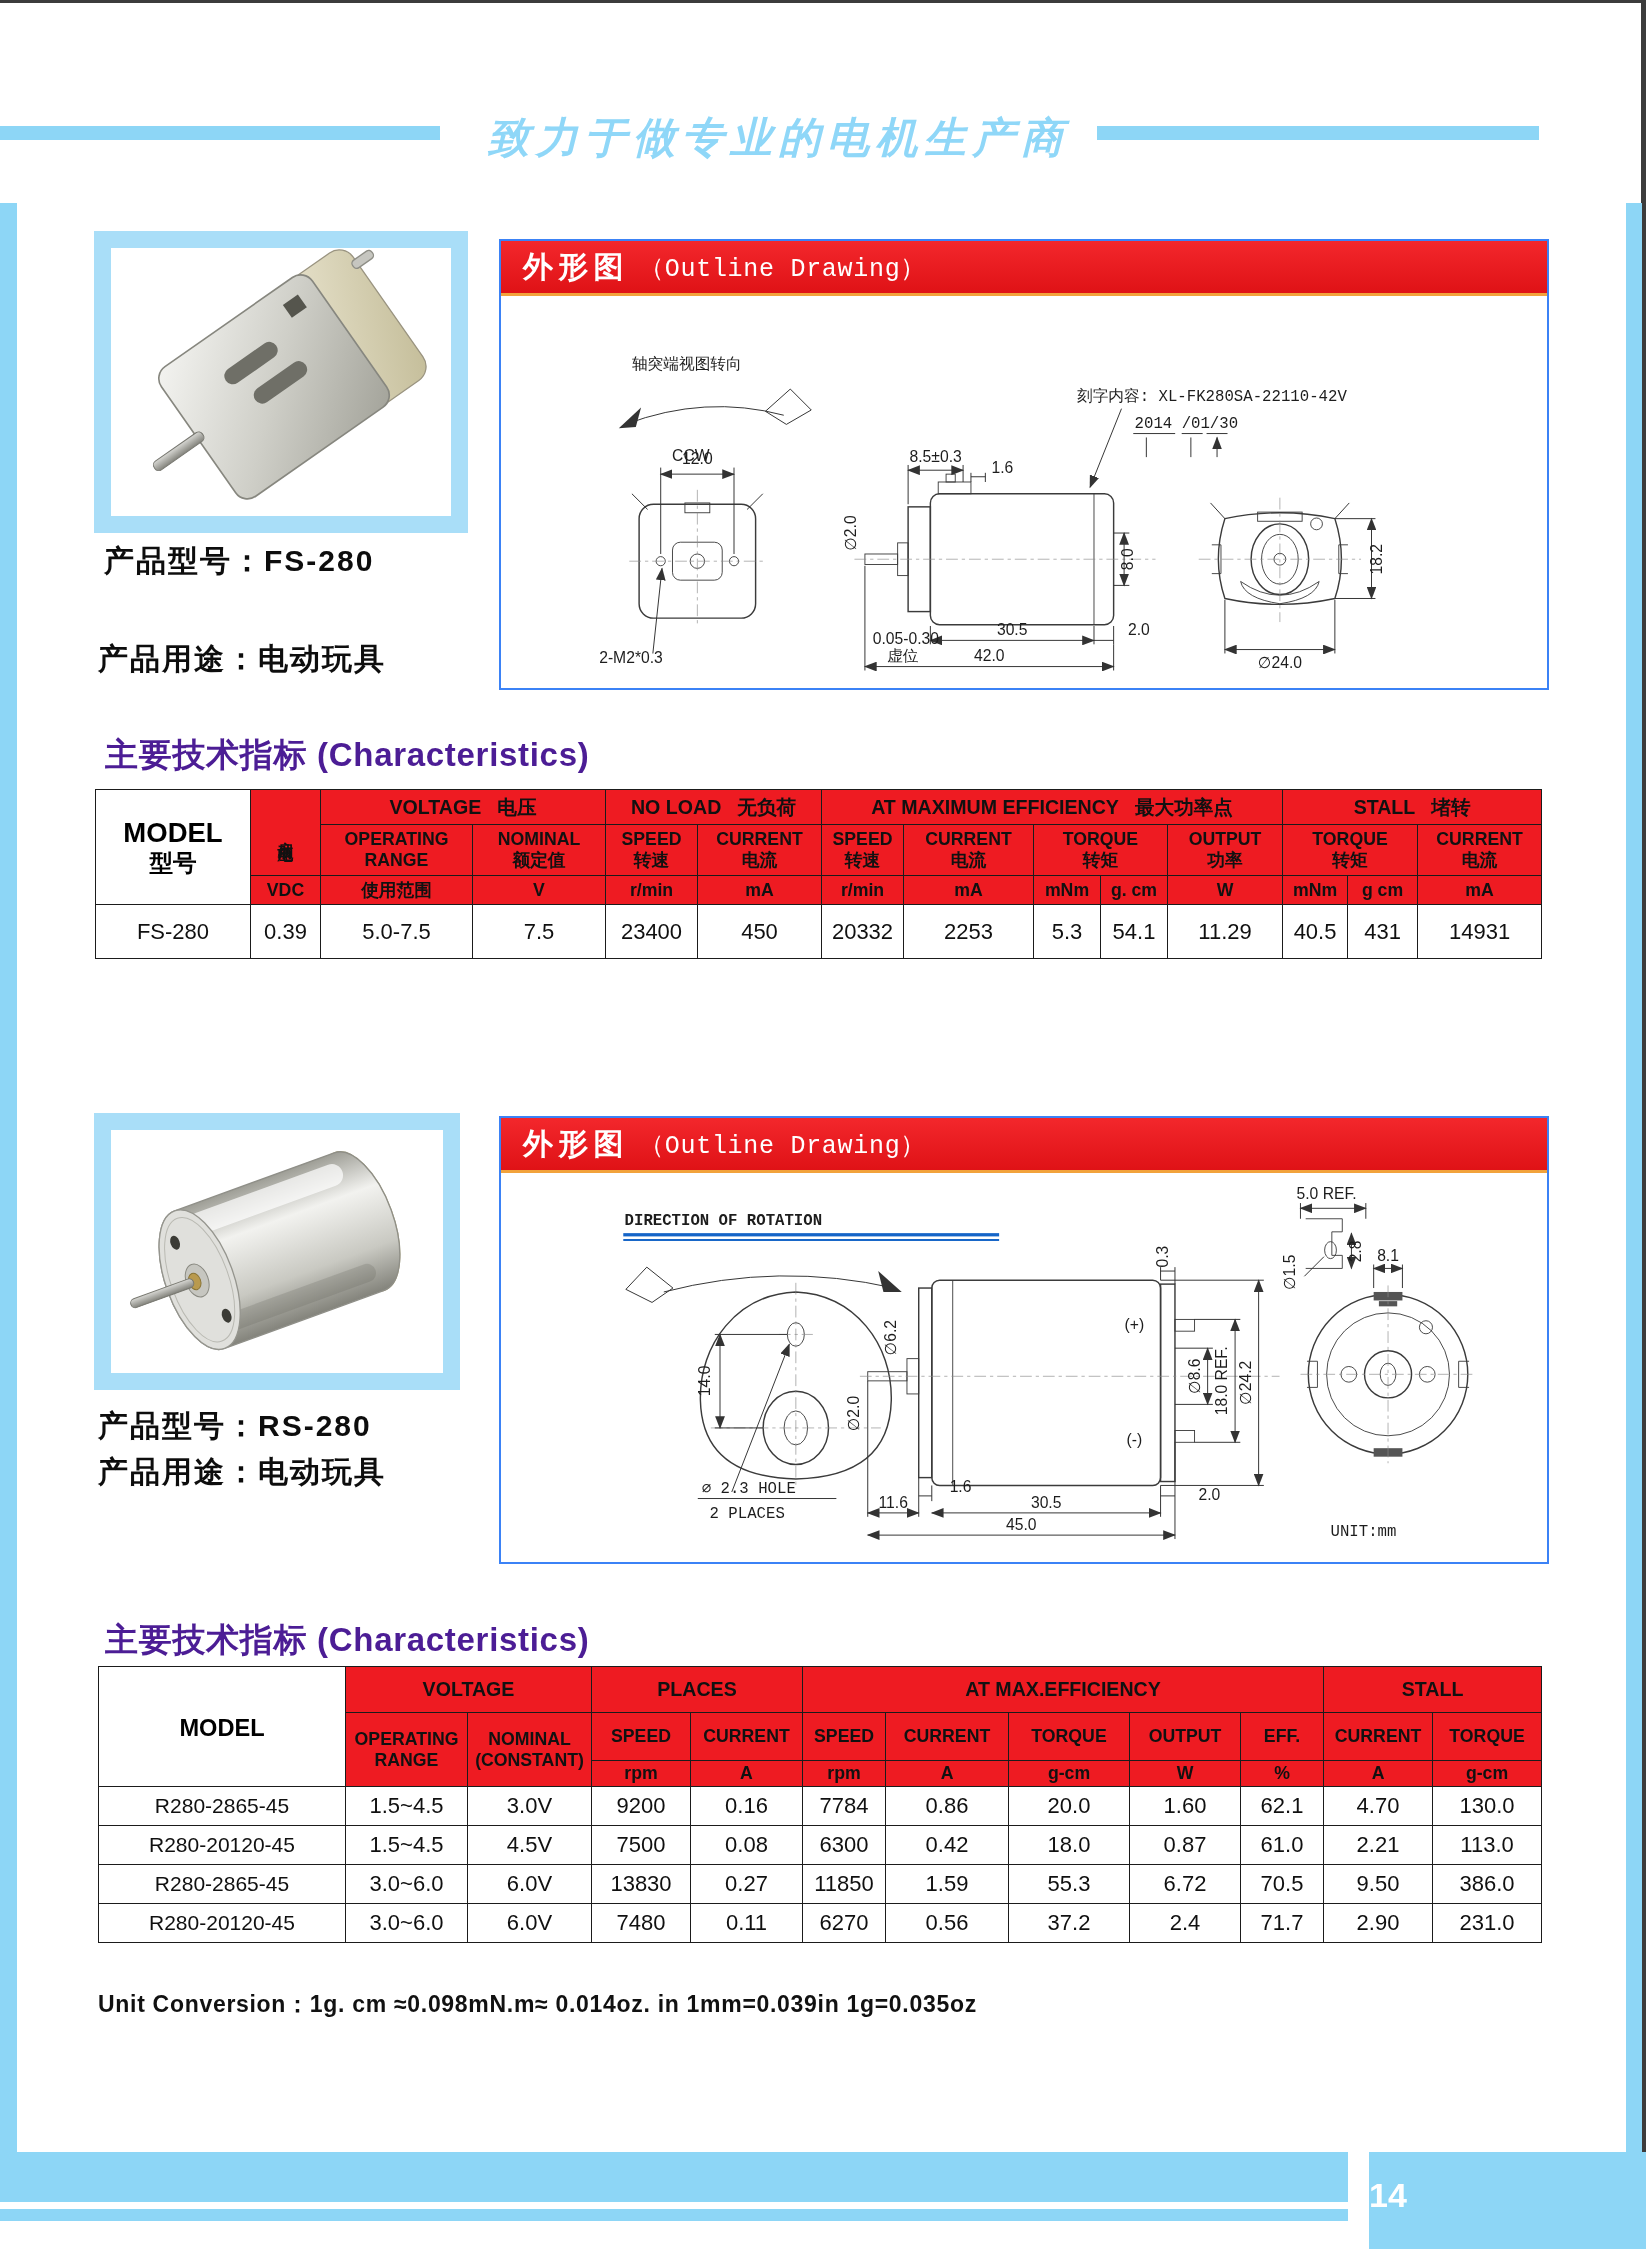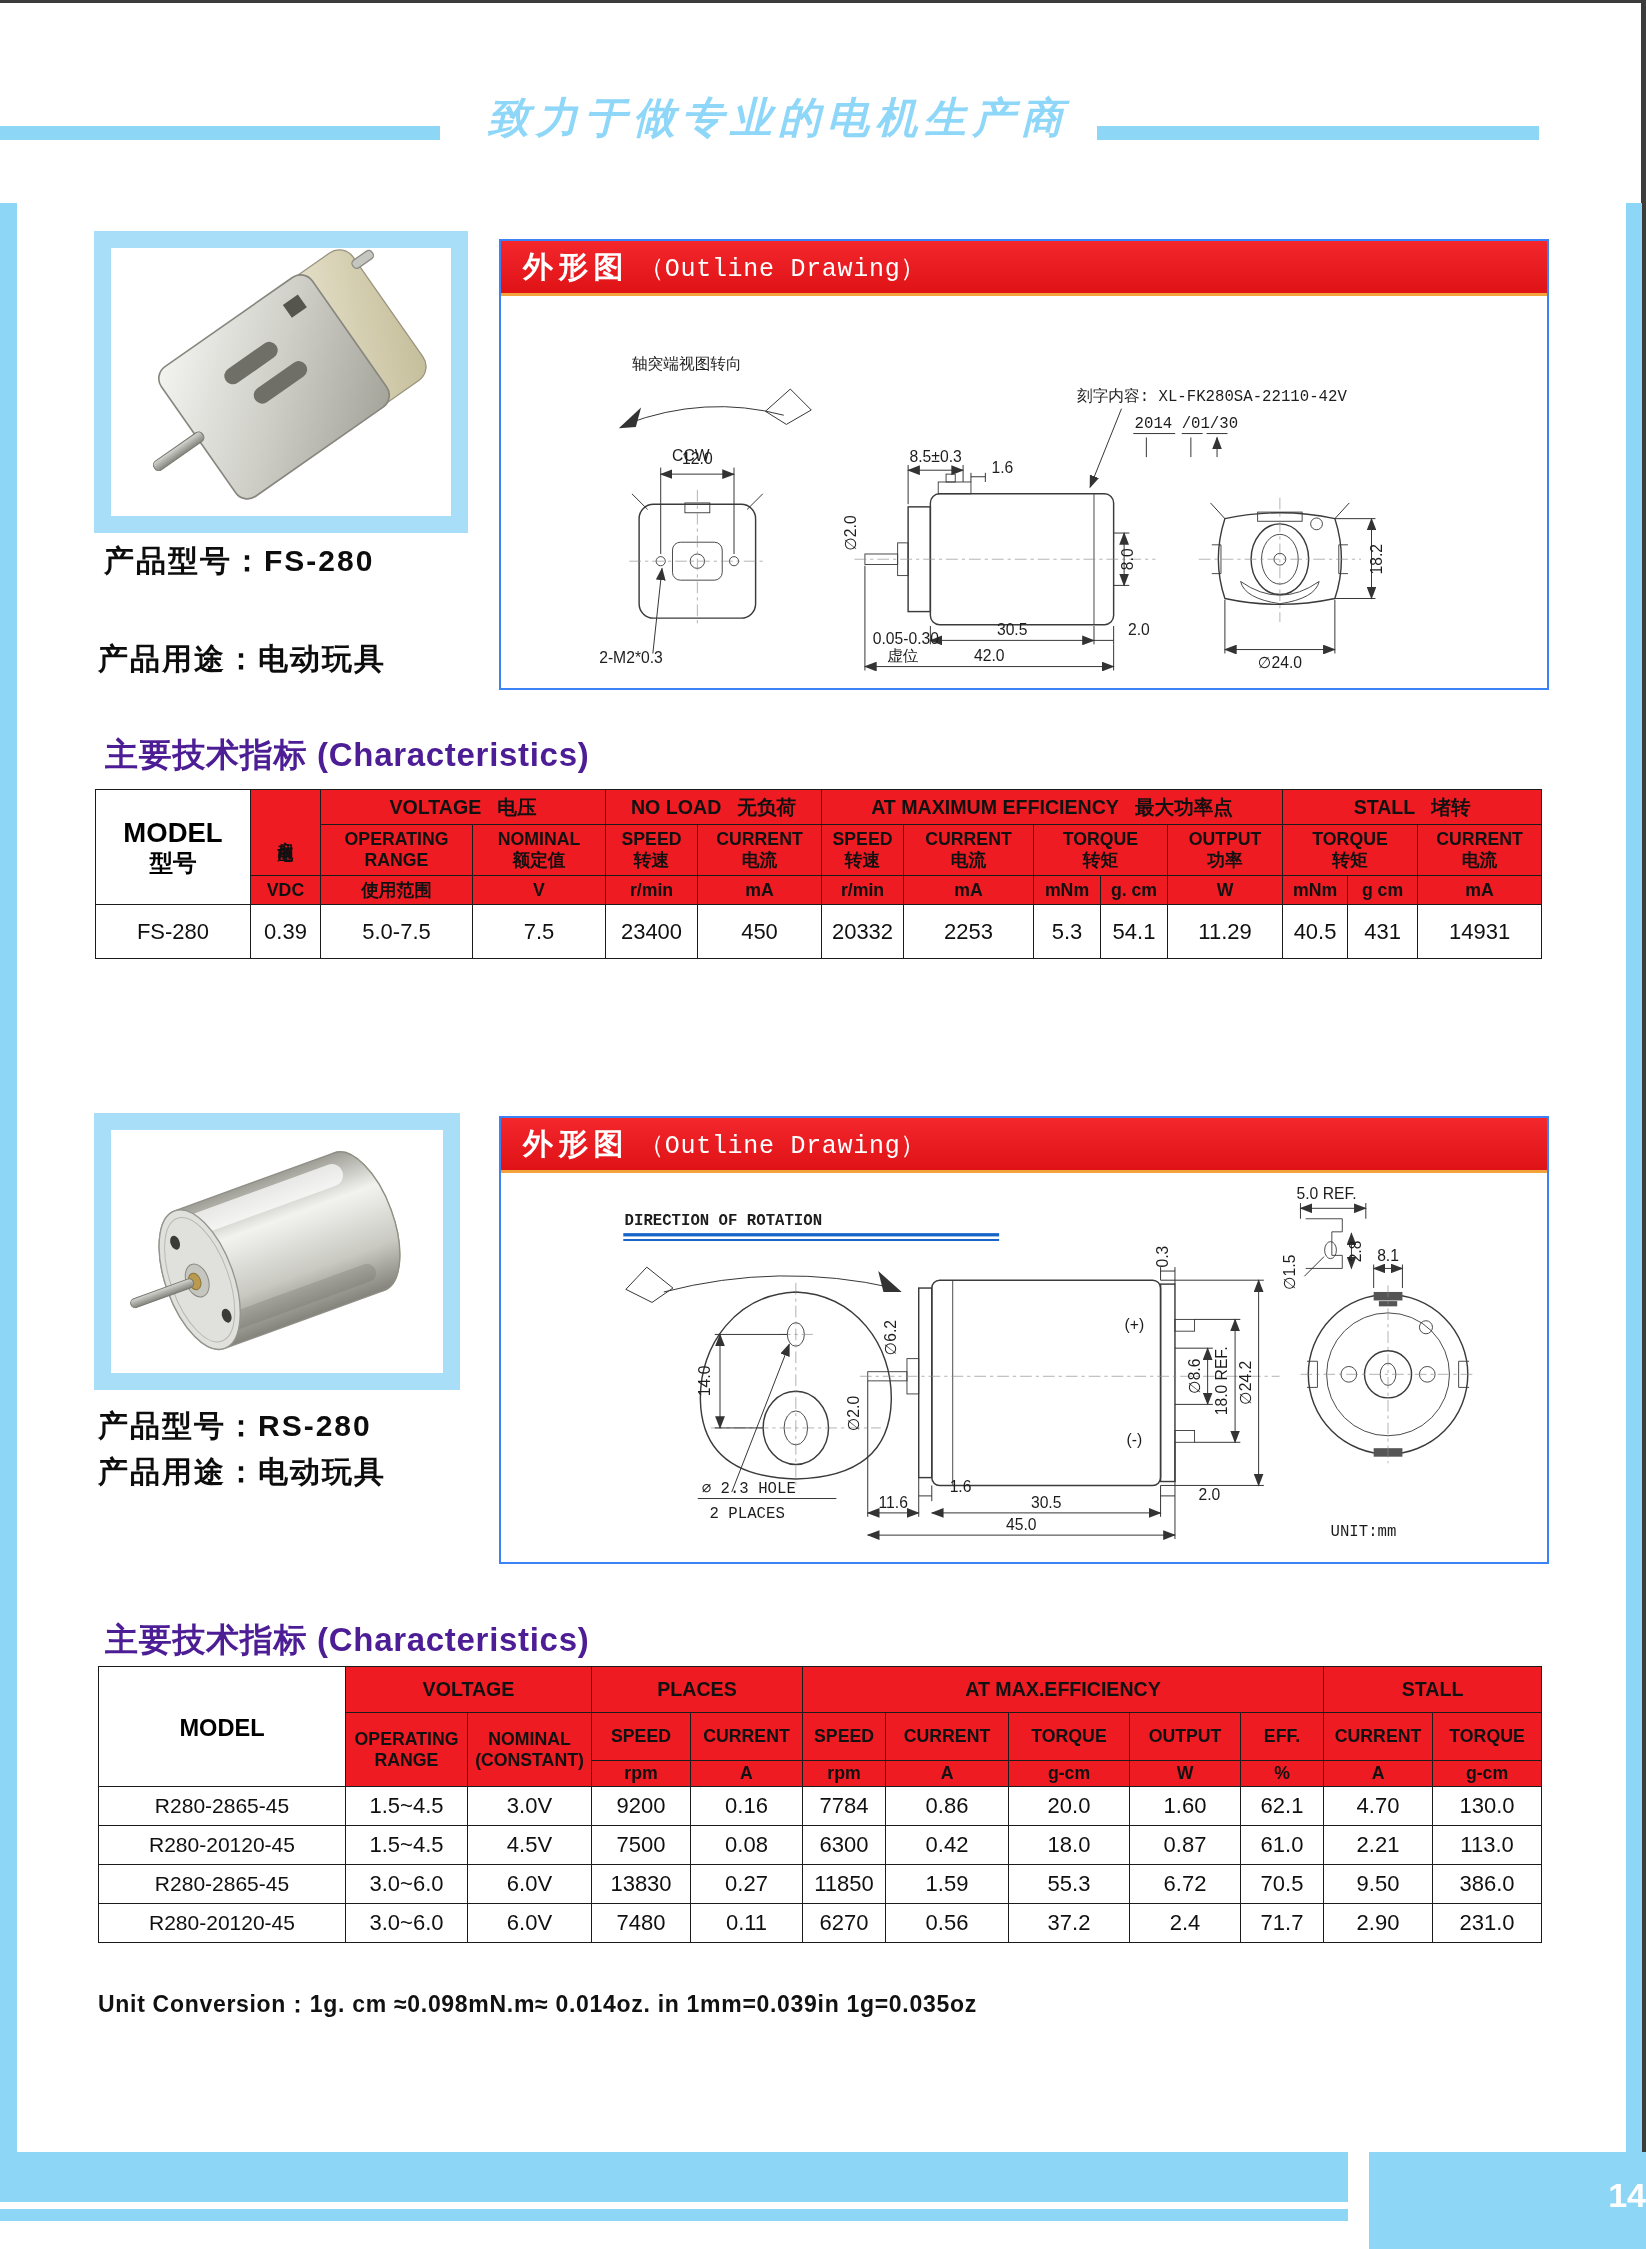--- a/index.html
+++ b/index.html
@@ -27,21 +27,21 @@
   .gh{font-size:19.6px;font-weight:bold;white-space:nowrap}
   .gh .cn{margin-left:16px}
   .sh span{display:block;font-size:17.7px;font-weight:bold;line-height:1.18}
   .un{font-size:17.7px;font-weight:bold}
   .dv{font-size:22px;color:#101010}
   .mc{font-size:27.5px;font-weight:bold;line-height:1.2}
   .mc .cn{font-size:23.6px;display:block}
   .vt{writing-mode:vertical-rl;text-orientation:upright;font-size:15.7px;font-weight:bold;
       letter-spacing:2px;margin:0 auto;line-height:1}
   .footnote{font-size:23px;font-weight:bold;color:#111;letter-spacing:0.7px;white-space:nowrap}
-  .pagenum{font-size:34px;color:#ffffff;text-align:right;font-weight:bold}
+  .pagenum{font-size:34px;color:#ffffff;text-align:left;font-weight:bold}
   
   .ol{fill:none;stroke:#3b3b3b;stroke-width:2.2}
   .tn{stroke-width:1.4}
   .cl{stroke:#8a8a8a;stroke-width:1;stroke-dasharray:18 6 5 6;fill:none}
   .dl{stroke:#333;stroke-width:1.5;fill:none}
   svg text.dt{font-family:"Liberation Sans","DejaVu Sans",sans-serif;font-size:24px;fill:#1d1d1d;text-anchor:middle}
   svg text.mono{font-family:"Liberation Mono","DejaVu Sans Mono",monospace}
   svg text.st{text-anchor:start}
 </style>
 </head>
@@ -49,21 +49,21 @@
 
 <div class="page">
 
   <div class="abs scanline" style="left:0;top:0;width:1647px;height:3.3px"></div>
   <div class="abs scanline" style="left:1641px;top:0;width:5.2px;height:2250px"></div>
 
   <div class="abs edge" style="left:0;top:203px;width:17px;height:1950px"></div>
   <div class="abs edge" style="left:1626px;top:203px;width:15.7px;height:1949px"></div>
 
   <div class="abs bar" style="left:0;top:126px;width:440px;height:14.4px"></div>
-  <div class="abs slogan" style="left:471px;top:90px;width:615px">致力于做专业的电机生产商</div>
+  <div class="abs slogan" style="left:471px;top:110px;width:615px">致力于做专业的电机生产商</div>
   <div class="abs bar" style="left:1097px;top:126px;width:442px;height:14.4px"></div>
 
   <div class="abs photoframe" style="left:94px;top:231px;width:374px;height:302px">
     <div class="photoinner">
       <svg width="340" height="268" viewBox="0 0 520 410">
         <defs>
           <linearGradient id="p1m" x1="0" y1="0" x2="1" y2="1">
             <stop offset="0" stop-color="#f4f4f1"></stop>
               <stop offset="0.5" stop-color="#cfcfc8"></stop>
               <stop offset="1" stop-color="#a3a39a"></stop>

